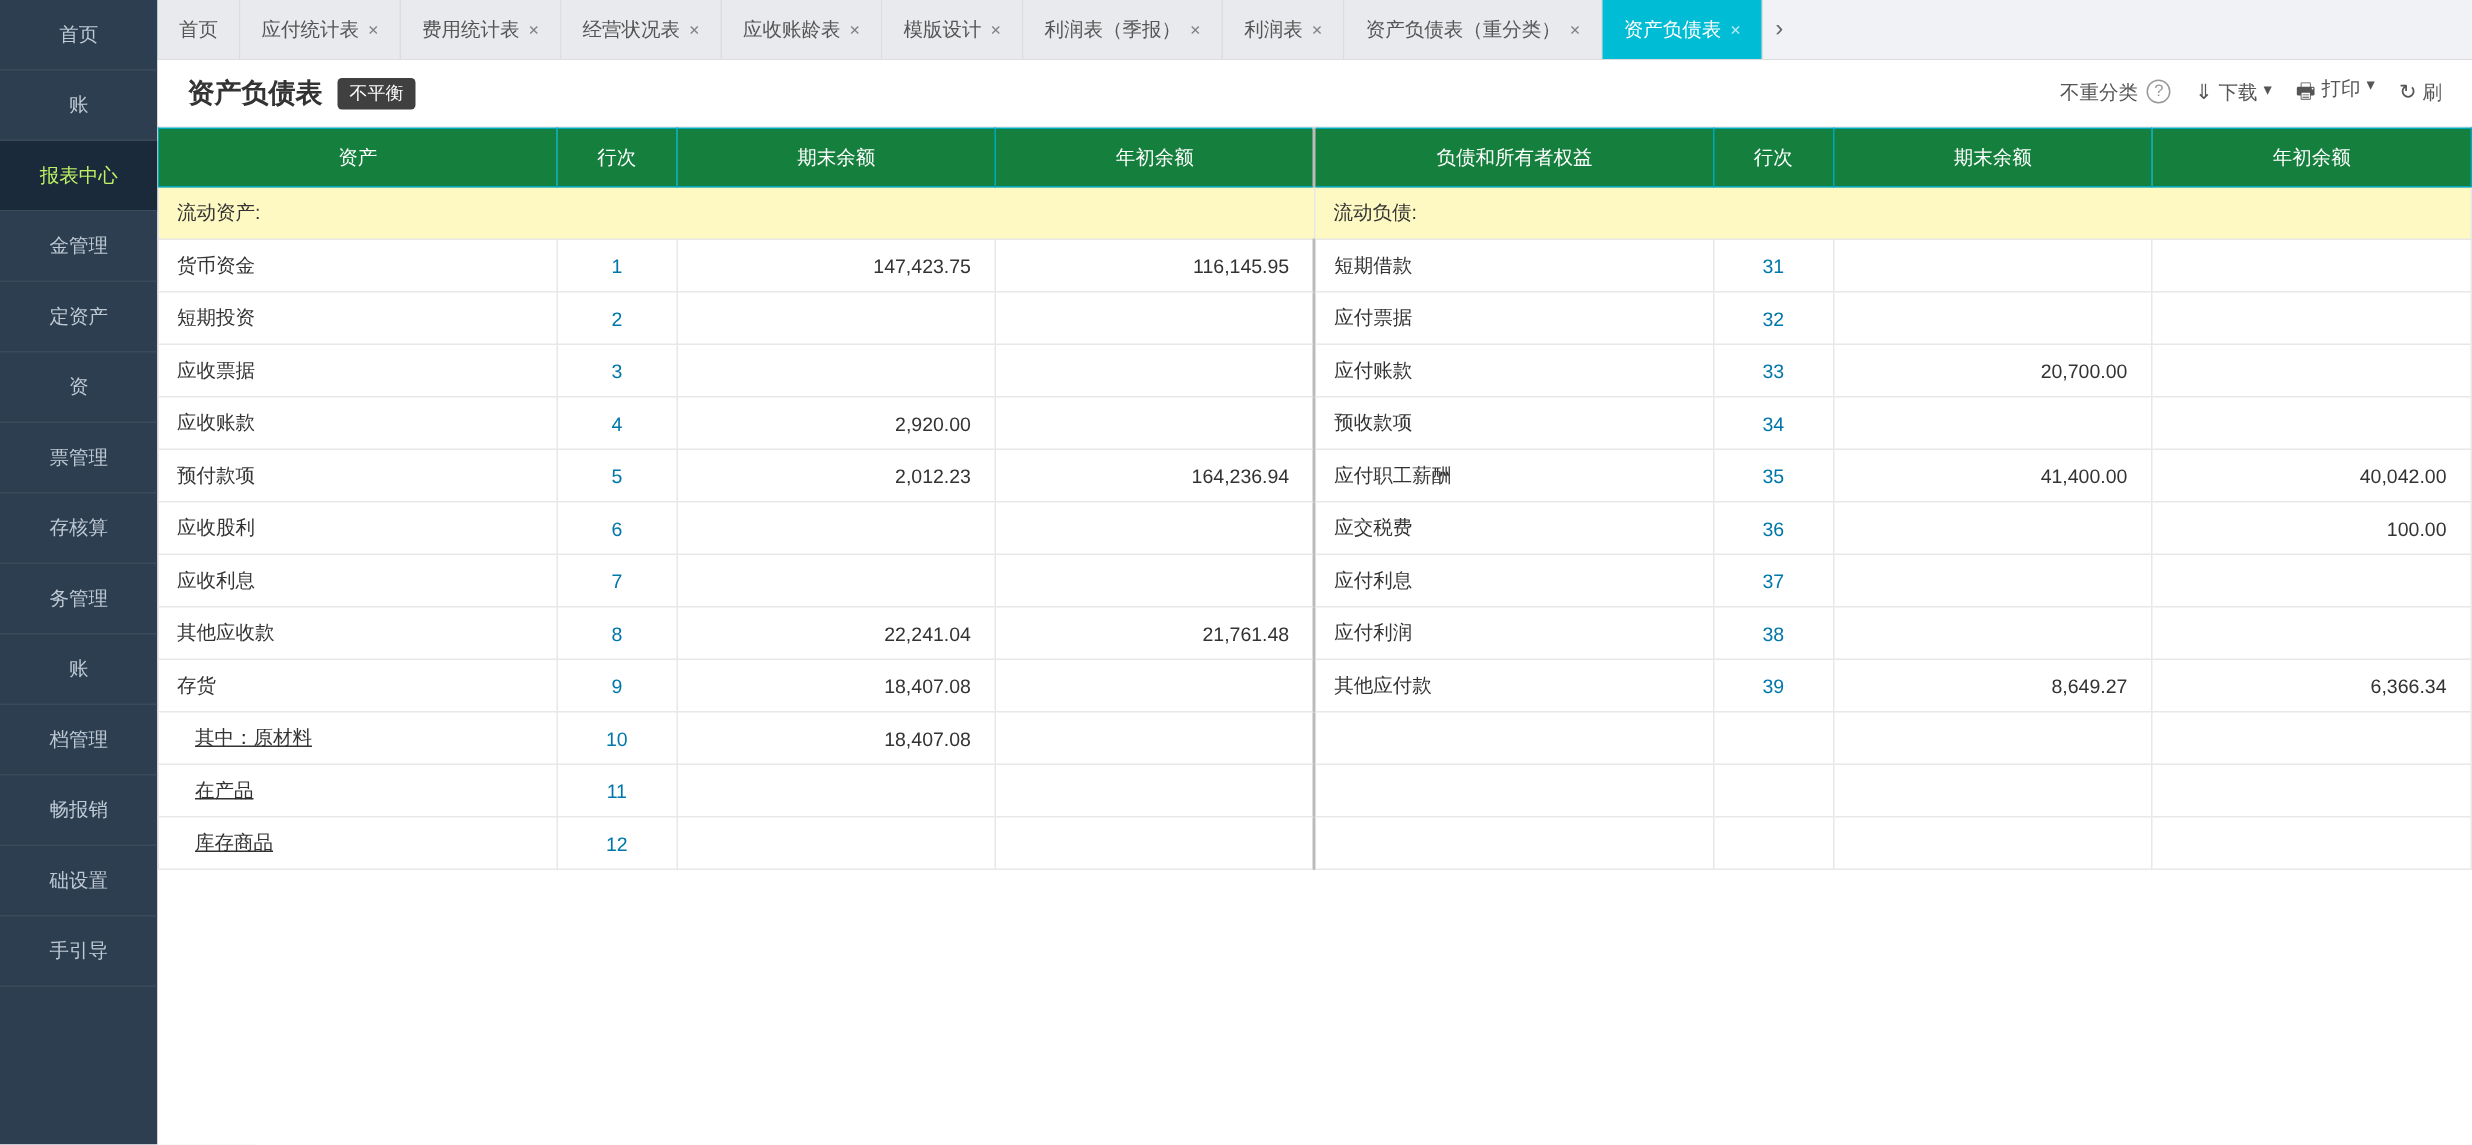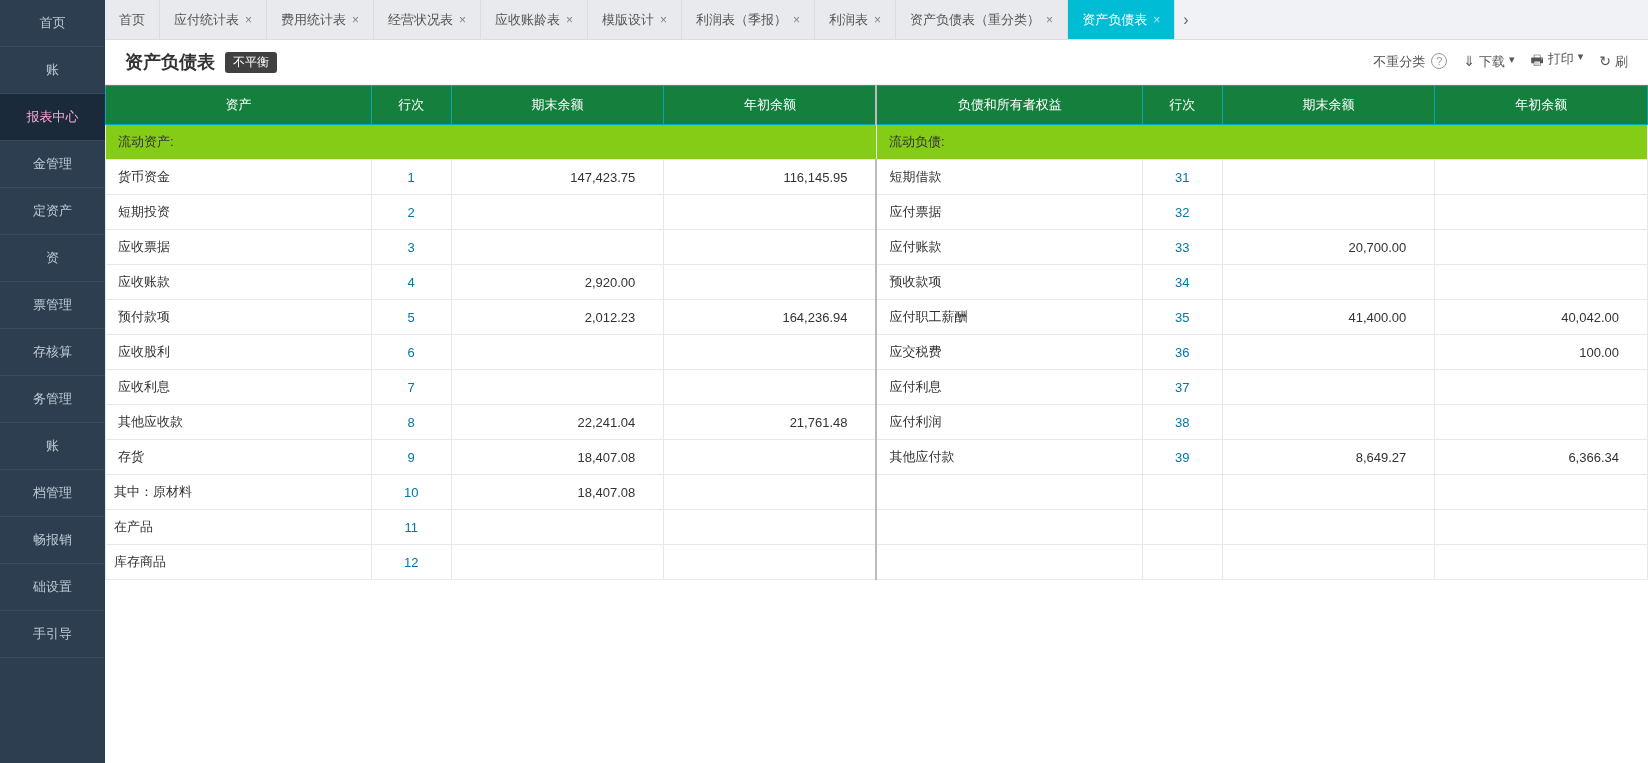--- a/index.html
+++ b/index.html
@@ -16,21 +16,21 @@
       flex-shrink: 0;
     }
     .sidebar-item {
       padding: 14px 10px;
       text-align: center;
       font-size: 13px;
       color: #bfc9d4;
       cursor: pointer;
       border-bottom: 1px solid #3a4a5a;
     }
-    .sidebar-item.active { background: #1a2a3a; color: #f9a8d4; }
+    .sidebar-item.active { background: #1a2a3a; color: #bef264; }
 
     
     .main {
       flex: 1;
       display: flex;
       flex-direction: column;
       overflow: hidden;
       background: #f0f2f5;
     }
 
@@ -145,38 +145,39 @@
     }
     .report-table tbody tr {
       border-bottom: 1px solid #e8e8e8;
     }
     .report-table tbody td {
       padding: 8px 8px;
       border: 1px solid #e8e8e8;
       color: #333;
     }
     .report-table .section-row td {
-      background: #84cc16;
+      background: #fef9c3;
       color: #333;
       font-weight: normal;
     }
     .report-table .name-cell {
       text-align: left;
       padding-left: 12px;
     }
     .report-table .indent-cell {
-      padding-left: 8px;
+      padding-left: 24px;
+      text-decoration: underline;
     }
     .report-table .num-cell {
       text-align: center;
       color: #0077aa;
     }
     .report-table .amount-cell {
       text-align: right;
-      padding-right: 28px;
+      padding-right: 16px;
     }
     .report-table .divider {
       border-right: 2px solid #bbb;
     }
 
     
     .col-asset { width: 200px; }
     .col-row { width: 60px; }
     .col-end-bal { width: 160px; }
     .col-start-bal { width: 160px; }

